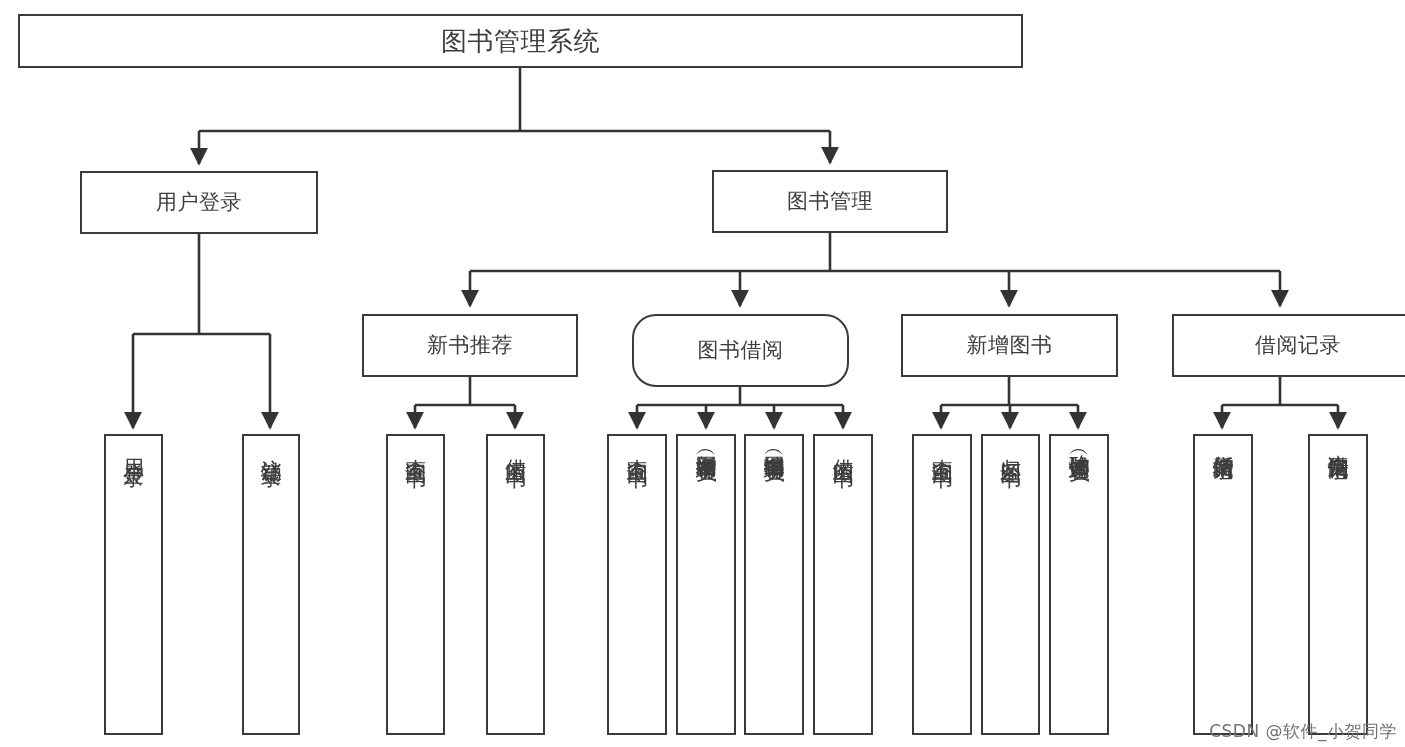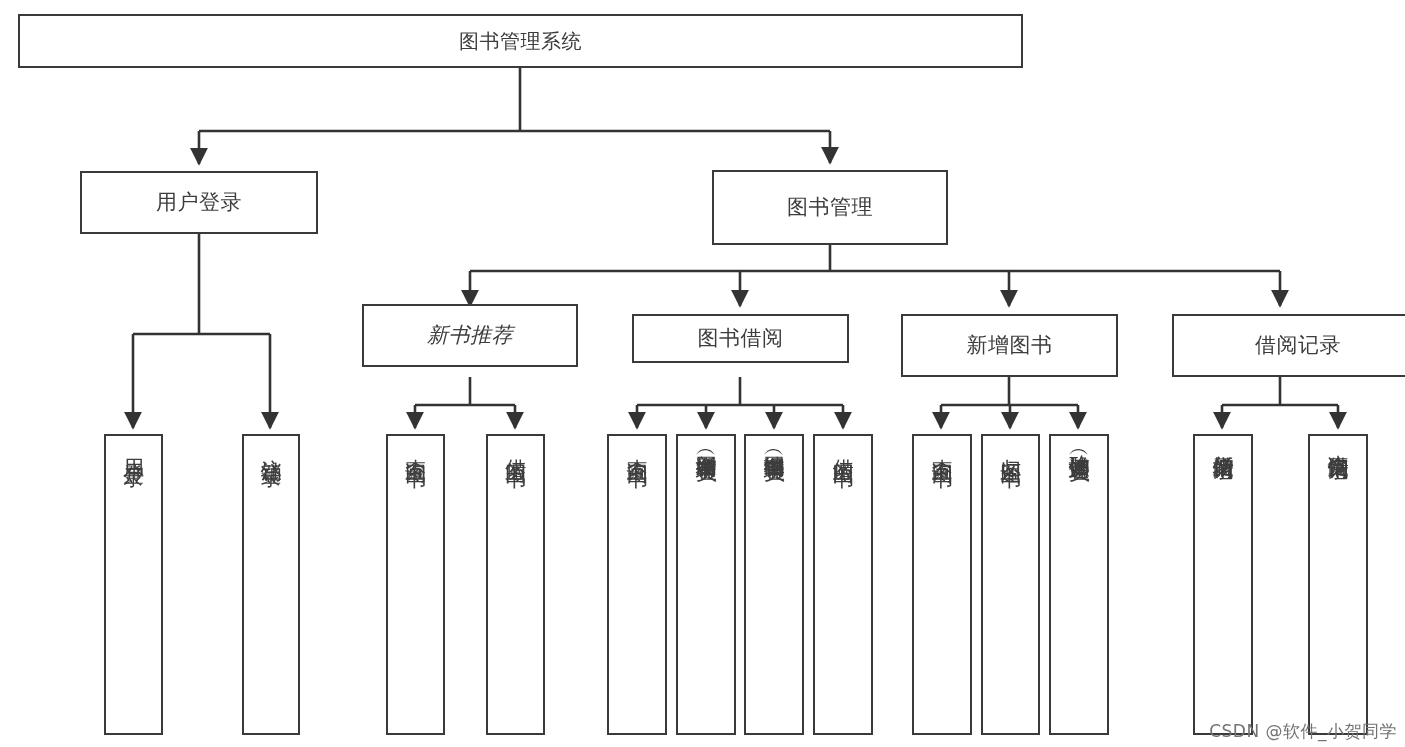--- a/index.html
+++ b/index.html
@@ -62,21 +62,21 @@
   }
   .node.vert.tall-text {
     align-items: flex-start;
     padding-top: 2px;
   }
   .node.vert.tall-text .node-label {
     letter-spacing: 1px;
   }
   
   #node-root .node-label {
-    font-size: 20px;
+    font-size: 26px;
   }
   
   .watermark {
     position: absolute;
     right: 8px;
     bottom: 4px;
     font-size: 17px;
     color: #737373;
     letter-spacing: 0.5px;
     white-space: nowrap;
@@ -139,29 +139,29 @@
   </svg>
 
   <div class="node horiz" id="node-root" style="left:18px; top:14px; width:1005px; height:54px;">
     <span class="node-label">图书管理系统</span>
   </div>
 
   <div class="node horiz" style="left:80px; top:171px; width:238px; height:63px;">
     <span class="node-label">用户登录</span>
   </div>
 
-  <div class="node horiz" style="left:712px; top:170px; width:236px; height:75px;">
+  <div class="node horiz" style="left:712px; top:170px; width:236px; height:63px;">
     <span class="node-label">图书管理</span>
   </div>
 
-  <div class="node horiz" style="left:362px; top:304px; width:216px; height:63px;font-style:italic;">
+  <div class="node horiz" style="left:362px; top:314px; width:216px; height:63px;">
     <span class="node-label">新书推荐</span>
   </div>
 
-  <div class="node horiz" style="left:632px; top:314px; width:217px; height:49px;">
+  <div class="node horiz" style="left:632px; top:314px; width:217px; height:73px;border-radius:24px;">
     <span class="node-label">图书借阅</span>
   </div>
 
   <div class="node horiz" style="left:901px; top:314px; width:217px; height:63px;">
     <span class="node-label">新增图书</span>
   </div>
 
   <div class="node horiz" style="left:1172px; top:314px; width:252px; height:63px;">
     <span class="node-label">借阅记录</span>
   </div>

